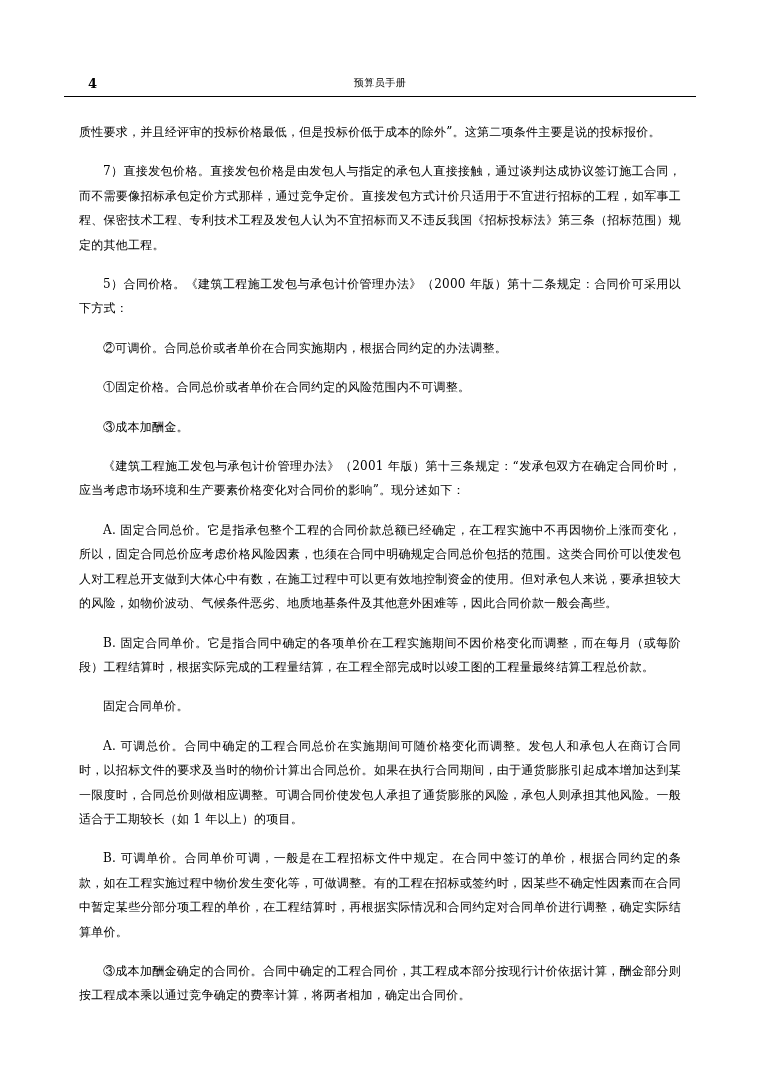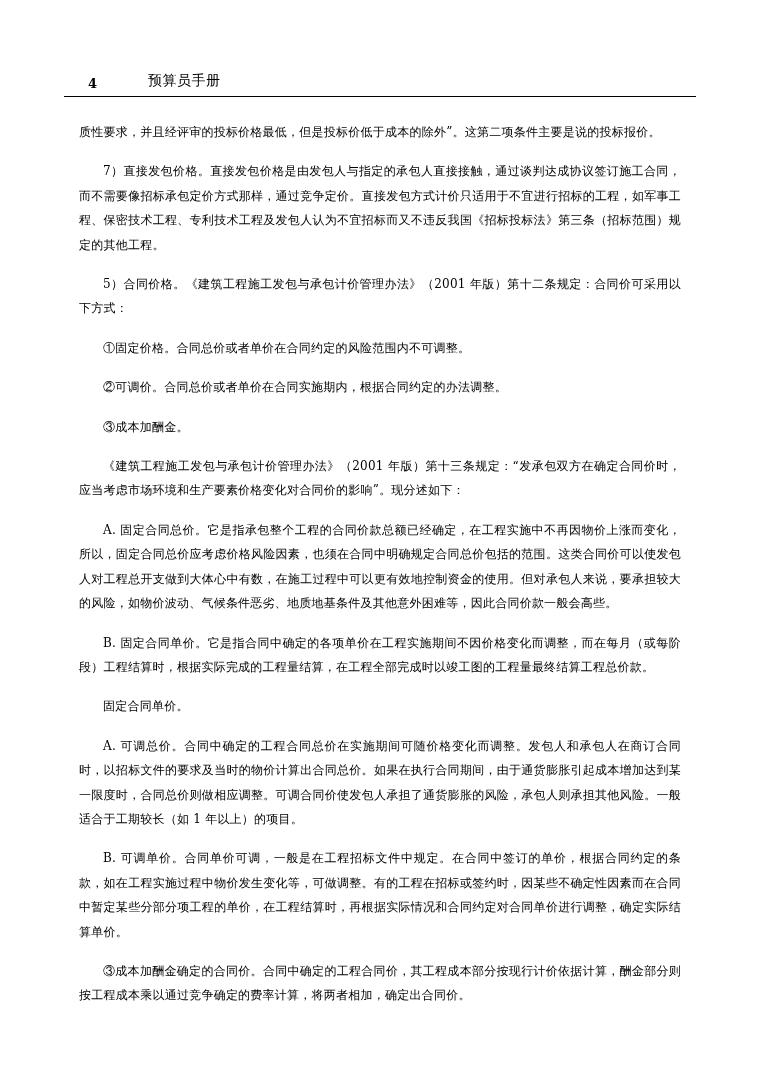--- a/index.html
+++ b/index.html
@@ -32,23 +32,23 @@
   .header-page-number {
     font-family: "DejaVu Serif", "Liberation Serif", serif;
     font-weight: bold;
     font-size: 13px;
     line-height: 1;
     color: #000;
     width: 60px;
   }
   .header-title {
     flex: 1;
-    text-align: left;
+    text-align: center;
     font-family: "DejaVu Sans", "Liberation Sans", sans-serif;
-    font-size: 14px;
+    font-size: 10px;
     letter-spacing: 0.5px;
     color: #000;
     padding-right: 60px;
   }
   .header-rule {
     position: absolute;
     top: 96px;
     left: 64px;
     right: 64px;
     border-top: 1px solid #000;
@@ -81,23 +81,23 @@
   <div class="header">
     <div class="header-page-number">4</div>
     <div class="header-title">预算员手册</div>
   </div>
 
   <div class="header-rule"></div>
 
   <div class="content">
     <p class="para">质性要求，并且经评审的投标价格最低，但是投标价低于成本的除外”。这第二项条件主要是说的投标报价。</p>
     <p class="para indent">7）直接发包价格。直接发包价格是由发包人与指定的承包人直接接触，通过谈判达成协议签订施工合同，而不需要像招标承包定价方式那样，通过竞争定价。直接发包方式计价只适用于不宜进行招标的工程，如军事工程、保密技术工程、专利技术工程及发包人认为不宜招标而又不违反我国《招标投标法》第三条（招标范围）规定的其他工程。</p>
-    <p class="para indent">5）合同价格。《建筑工程施工发包与承包计价管理办法》（2001 年版）第十二条规定：合同价可采用以下方式：</p>
+    <p class="para indent">5）合同价格。《建筑工程施工发包与承包计价管理办法》（2000 年版）第十二条规定：合同价可采用以下方式：</p>
+    <p class="para indent">②可调价。合同总价或者单价在合同实施期内，根据合同约定的办法调整。</p>
     <p class="para indent">①固定价格。合同总价或者单价在合同约定的风险范围内不可调整。</p>
-    <p class="para indent">②可调价。合同总价或者单价在合同实施期内，根据合同约定的办法调整。</p>
     <p class="para indent">③成本加酬金。</p>
     <p class="para indent">《建筑工程施工发包与承包计价管理办法》（2001 年版）第十三条规定：“发承包双方在确定合同价时，应当考虑市场环境和生产要素价格变化对合同价的影响”。现分述如下：</p>
     <p class="para indent">A. 固定合同总价。它是指承包整个工程的合同价款总额已经确定，在工程实施中不再因物价上涨而变化，所以，固定合同总价应考虑价格风险因素，也须在合同中明确规定合同总价包括的范围。这类合同价可以使发包人对工程总开支做到大体心中有数，在施工过程中可以更有效地控制资金的使用。但对承包人来说，要承担较大的风险，如物价波动、气候条件恶劣、地质地基条件及其他意外困难等，因此合同价款一般会高些。</p>
     <p class="para indent">B. 固定合同单价。它是指合同中确定的各项单价在工程实施期间不因价格变化而调整，而在每月（或每阶段）工程结算时，根据实际完成的工程量结算，在工程全部完成时以竣工图的工程量最终结算工程总价款。</p>
     <p class="para indent">固定合同单价。</p>
     <p class="para indent">A. 可调总价。合同中确定的工程合同总价在实施期间可随价格变化而调整。发包人和承包人在商订合同时，以招标文件的要求及当时的物价计算出合同总价。如果在执行合同期间，由于通货膨胀引起成本增加达到某一限度时，合同总价则做相应调整。可调合同价使发包人承担了通货膨胀的风险，承包人则承担其他风险。一般适合于工期较长（如 1 年以上）的项目。</p>
     <p class="para indent">B. 可调单价。合同单价可调，一般是在工程招标文件中规定。在合同中签订的单价，根据合同约定的条款，如在工程实施过程中物价发生变化等，可做调整。有的工程在招标或签约时，因某些不确定性因素而在合同中暂定某些分部分项工程的单价，在工程结算时，再根据实际情况和合同约定对合同单价进行调整，确定实际结算单价。</p>
     <p class="para indent">③成本加酬金确定的合同价。合同中确定的工程合同价，其工程成本部分按现行计价依据计算，酬金部分则按工程成本乘以通过竞争确定的费率计算，将两者相加，确定出合同价。</p>
   </div>
 

